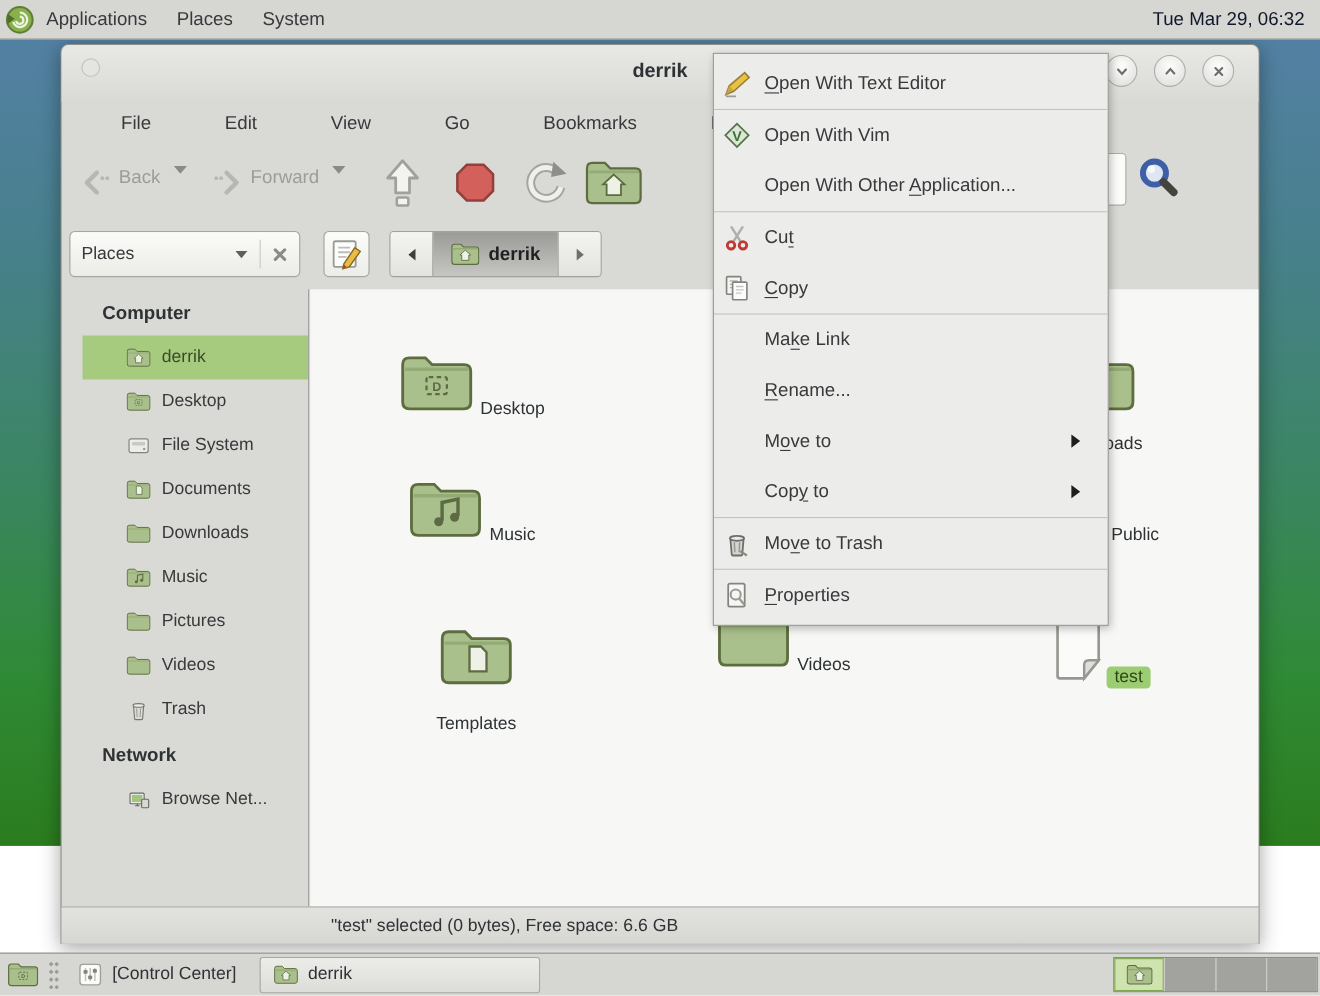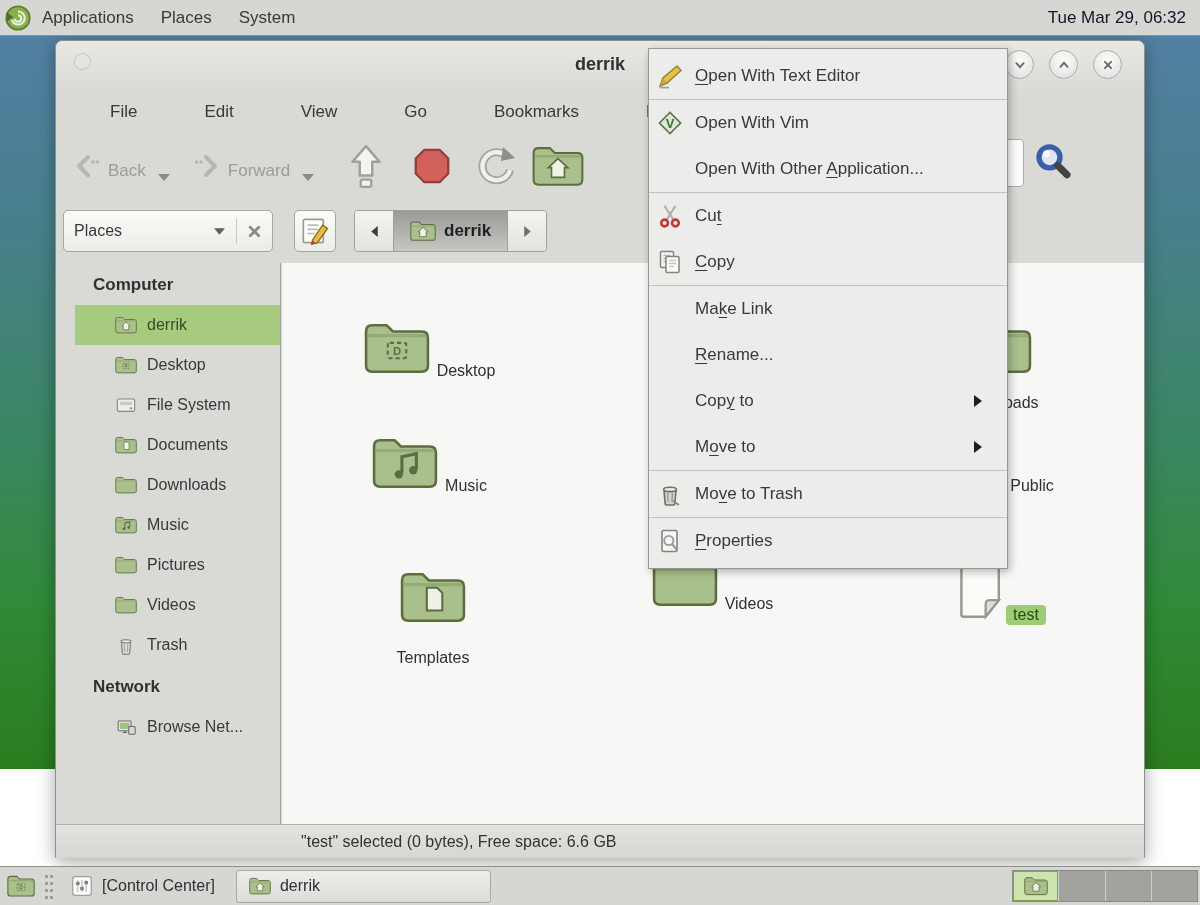--- a/index.html
+++ b/index.html
@@ -28,21 +28,21 @@
   .win-btn { width:29px; height:29px; border-radius:50%; background:radial-gradient(circle at 50% 35%,#fdfdfd,#dcdcd8);
     border:1px solid #adadab; display:flex; align-items:center; justify-content:center; }
   .win-btn svg { width:16px; height:16px; }
 
   .menubar { position:absolute; left:0; top:52px; width:100%; height:38px; display:flex; align-items:center;
     padding-left:14px; gap:27px; }
   .menubar span { font-size:17px; color:#37393b;margin-left:40px; }
 
   .toolbar { position:absolute; left:0; top:90px; width:100%; height:70px; display:flex; align-items:center;
     padding-left:12px; }
-  .tb-nav { display:flex; align-items:flex-end; gap:6px; padding:6px 4px; }
+  .tb-nav { display:flex; align-items:flex-start; gap:6px; padding:6px 4px; }
   .tb-nav .lbl { font-size:17px; color:#9c9c98; }
   .tb-ico { display:inline-flex; }
   .caret { width:0; height:0; border-left:6px solid transparent; border-right:6px solid transparent;
     border-top:7px solid #8a8a86; margin-left:6px; }
   .tb-btn { display:flex; align-items:center; justify-content:center; width:52px; height:52px; }
   .zoom-sliver { position:absolute; right:120px; top:8px; width:28px; height:48px; background:#fbfbf9;
     border:1px solid #abaha7; border:1px solid #ababa7; border-radius:4px; }
   .tb-search { position:absolute; right:70px; top:10px; width:42px; height:42px; }
 
   
@@ -460,26 +460,26 @@
       <div class="ctx-item">
         <span class="ci-ico"></span>
         <span>Ma<span class="mn">k</span>e Link</span>
       </div>
       <div class="ctx-item">
         <span class="ci-ico"></span>
         <span><span class="mn">R</span>ename...</span>
       </div>
       <div class="ctx-item">
         <span class="ci-ico"></span>
+        <span>M<span class="mn">o</span>ve to</span>
+        <span class="sub-arrow"></span>
+      </div>
+      <div class="ctx-item">
+        <span class="ci-ico"></span>
         <span>Cop<span class="mn">y</span> to</span>
-        <span class="sub-arrow"></span>
-      </div>
-      <div class="ctx-item">
-        <span class="ci-ico"></span>
-        <span>M<span class="mn">o</span>ve to</span>
         <span class="sub-arrow"></span>
       </div>
       <div class="ctx-sep"></div>
       <div class="ctx-item">
         <span class="ci-ico"><svg viewBox="0 0 26 26">
             <path d="M7 9 L19 9 L17.8 23 Q17.7 24 16.7 24 L9.3 24 Q8.3 24 8.2 23 Z" fill="#d4d4d0" stroke="#6e6e68" stroke-width="1.6"></path>
             <ellipse cx="13" cy="8.4" rx="6.4" ry="2.2" fill="#e8e8e4" stroke="#6e6e68" stroke-width="1.6"></ellipse>
             <path d="M10.6 12 L11 21 M15.4 12 L15 21" stroke="#9a9a94" stroke-width="1.4"></path>
             <path d="M16 20 L22 24" stroke="#8a8a84" stroke-width="2"></path>
           </svg></span>

